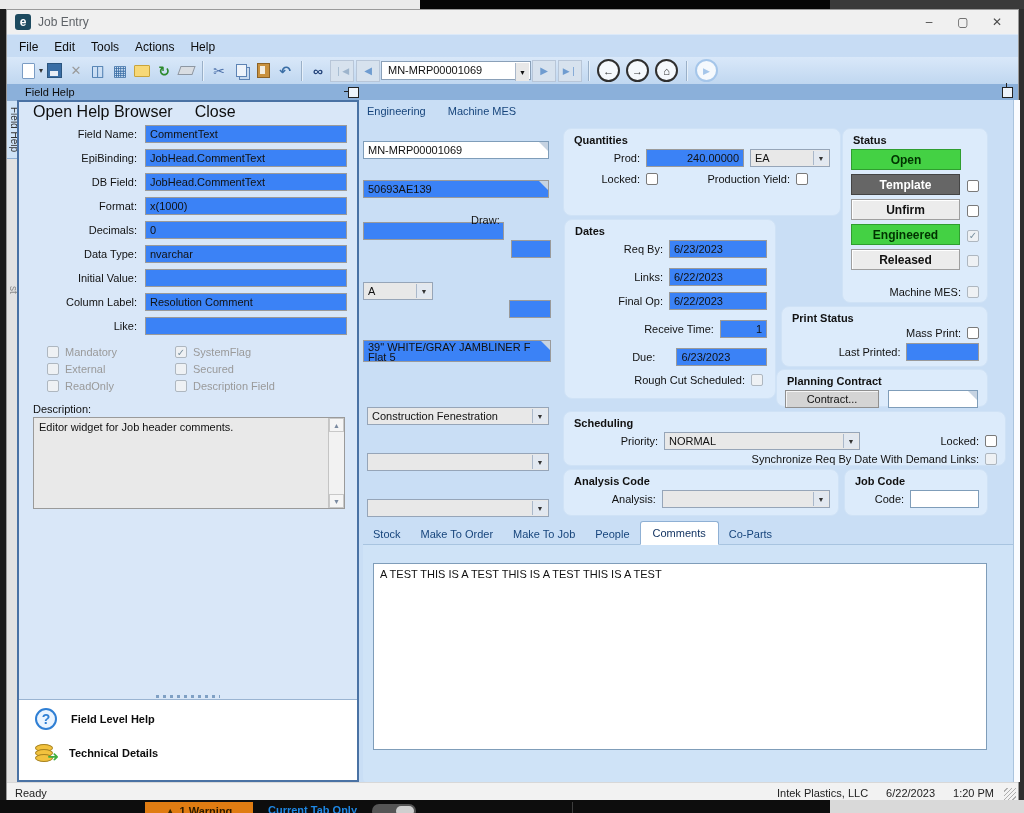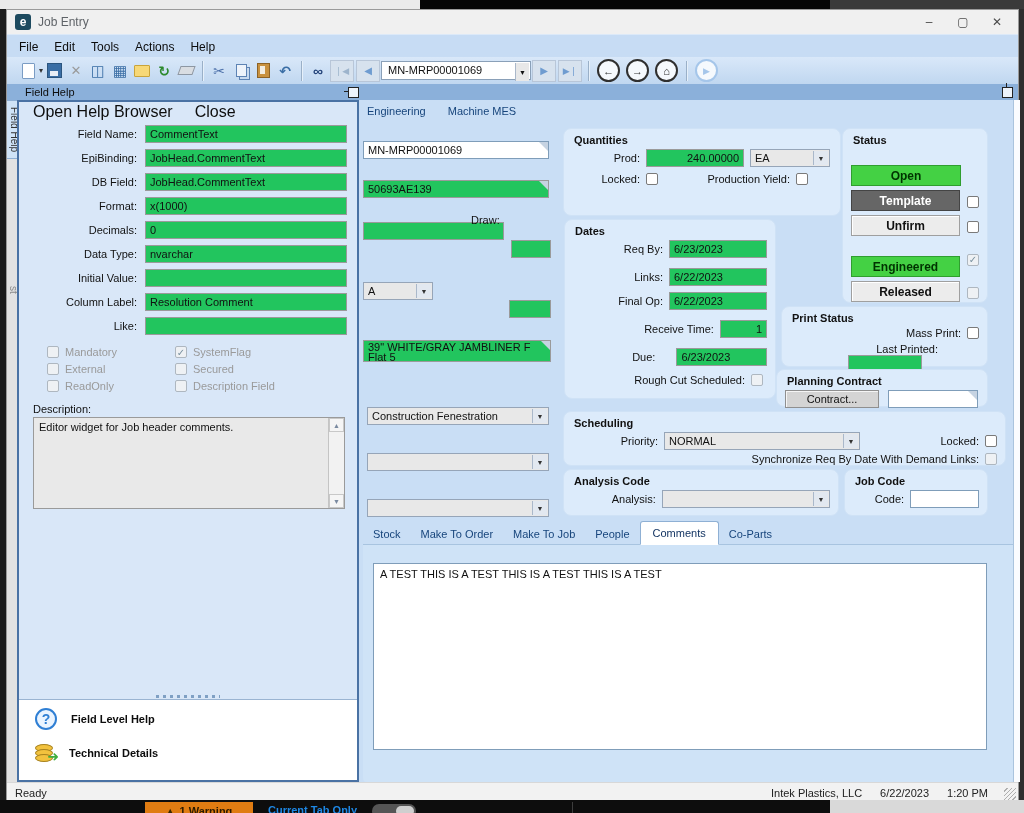--- a/index.html
+++ b/index.html
@@ -57,21 +57,21 @@
         writing-mode:vertical-rl;font-size:10px;color:#333;padding:6px 0;text-align:center;}
   .vfrag{left:1px;top:186px;writing-mode:vertical-rl;font-size:10px;color:#8a8a8a;}
 
   
   .fh-panel{left:10px;top:0;width:342px;height:682px;background:#d9e7f8;border:2px solid #4a72a4;box-sizing:border-box;
             display:flex;flex-direction:column;}
   .fh-menu{height:20px;display:flex;align-items:center;padding-left:14px;font-size:16px;color:#0d0d0d;}
   .fh-menu span{margin-right:22px;}
   .fh-row{display:flex;align-items:center;margin:3px 10px 3px 0;height:18px;}
   .fh-lab{width:118px;text-align:right;padding-right:8px;font-size:11px;}
-  .fld{background:#22c55e;border:1px solid #9a9a9a;box-sizing:border-box;height:18px;padding:2px 4px 0 4px;
+  .fld{background:#3b82f6;border:1px solid #9a9a9a;box-sizing:border-box;height:18px;padding:2px 4px 0 4px;
        font-size:11px;white-space:nowrap;overflow:hidden;position:relative;}
   .fh-row .fld{flex:1;}
   .fld.white{background:#fff;border-color:#7f9db9;}
   .fld.num{text-align:right;}
   .ear::after{content:"";position:absolute;top:0;right:0;width:0;height:0;
               border-top:9px solid #c6d3e2;border-left:9px solid transparent;}
   .cb{width:12px;height:12px;background:#fff;border:1px solid #7a7a7a;border-radius:2px;box-sizing:border-box;
       display:inline-flex;align-items:center;justify-content:center;font-size:10px;color:#78909f;flex:none;}
   .cb.dis{background:#eef1f4;border-color:#aeb7c0;}
   .fh-checks{margin:8px 0 0 28px;}
@@ -102,36 +102,36 @@
   .main-right{right:0;top:0;width:6px;height:682px;background:#fafcff;border-left:1px solid #aac4de;}
   .view-tabs{left:8px;top:5px;display:flex;}
   .view-tab{color:#17457c;font-size:11px;margin-right:22px;}
   .grp{background:#dcebfb;border:1px solid #cfe2f6;border-radius:8px;box-sizing:border-box;padding:4px 8px;}
   .g-title{font-weight:bold;font-size:11px;margin:1px 0 3px 2px;}
   .row{display:flex;align-items:center;margin-bottom:6px;}
   .lb{font-size:11px;white-space:nowrap;}
   .lbr{text-align:right;padding-right:6px;}
   .stbtn{width:110px;height:21px;border:1px solid #8f8f8f;display:flex;align-items:center;justify-content:center;
          font-weight:bold;font-size:12px;margin-bottom:2px;box-sizing:border-box;}
-  .st-green{background:#44d144;border-color:#2f9e2f;color:#062;color:#003300;margin-top:16px;}
+  .st-green{background:#44d144;border-color:#2f9e2f;color:#062;color:#003300;}
   .st-dark{background:#666;border-color:#444;color:#fff;}
   .st-light{background:#ececec;border-color:#9f9f9f;color:#111;box-shadow:inset 1px 1px 0 #fff;}
   .btn{background:#d4d4d4;border:1px solid #8f8f8f;height:18px;display:flex;align-items:center;justify-content:center;
        font-size:11px;box-sizing:border-box;box-shadow:inset 1px 1px 0 #f5f5f5;}
   .tabs{left:4px;top:420px;width:650px;height:24px;display:flex;align-items:flex-end;border-bottom:1px solid #a8c4e0;}
   .tab{color:#17457c;font-size:11px;padding:4px 10px;}
   .tab.active{background:#fff;border:1px solid #8fb0d4;border-bottom:1px solid #fff;border-radius:3px 3px 0 0;
               margin-bottom:-1px;padding:5px 12px;color:#0d2f5e;}
   .comments-panel{left:4px;top:445px;width:650px;height:237px;background:#cfe3f7;border-radius:0 0 4px 4px;}
   .comments-box{left:10px;top:18px;width:614px;height:187px;background:#fff;border:1px solid #7f9db9;
                 padding:4px 6px;font-size:11px;box-sizing:border-box;}
 
   .statusbar{left:0;top:772px;right:0;height:19px;background:#f2f2f2;border-top:1px solid #d8d8d8;
              display:flex;align-items:center;font-size:11px;color:#222;}
-  .sb-right{position:absolute;right:30px;display:flex;}
+  .sb-right{position:absolute;right:24px;display:flex;}
   .sb-right span{margin-left:18px;}
   .grip{position:absolute;right:2px;bottom:2px;width:12px;height:12px;
         background:repeating-linear-gradient(135deg,transparent 0 2px,#aeaeae 2px 3px);}
 
   
   .taskbar{left:0;top:800px;width:830px;height:13px;background:#0d0d0d;overflow:hidden;}
   .taskbar-light{left:830px;top:800px;width:194px;height:13px;background:#d9d9d9;}
   .warn-badge{position:absolute;left:145px;top:2px;width:108px;height:18px;background:#e07c12;color:#2b1a00;
               font-weight:bold;font-size:11px;display:flex;align-items:center;justify-content:center;}
   .warn-badge .tri{color:#3a2a00;font-size:9px;margin-right:5px;}
@@ -436,21 +436,21 @@
             <span class="cb dis"></span>
           </div>
       </div>
 
       <div class="abs grp" style="left:422px;top:206px;width:207px;height:61px;">
         <div class="g-title">Print Status</div>
         <div class="row" style="margin-bottom:4px;">
             <span class="lb lbr" style="width:171px;">Mass Print:</span>
             <span class="cb"></span>
           </div>
-        <div class="row" style="margin-bottom:0;flex-direction:column;">
+        <div class="row" style="margin-bottom:0;">
             <span class="lb lbr" style="width:113px;">Last Printed:</span>
             <span class="fld" style="width:74px;"></span>
           </div>
       </div>
 
       <div class="abs grp" style="left:417px;top:269px;width:212px;height:38px;">
         <div class="g-title">Planning Contract</div>
         <div class="row" style="margin-bottom:0;">
           <span class="btn" style="width:94px;">Contract...</span>
           <span class="fld white ear" style="width:90px;margin-left:9px;"></span>

